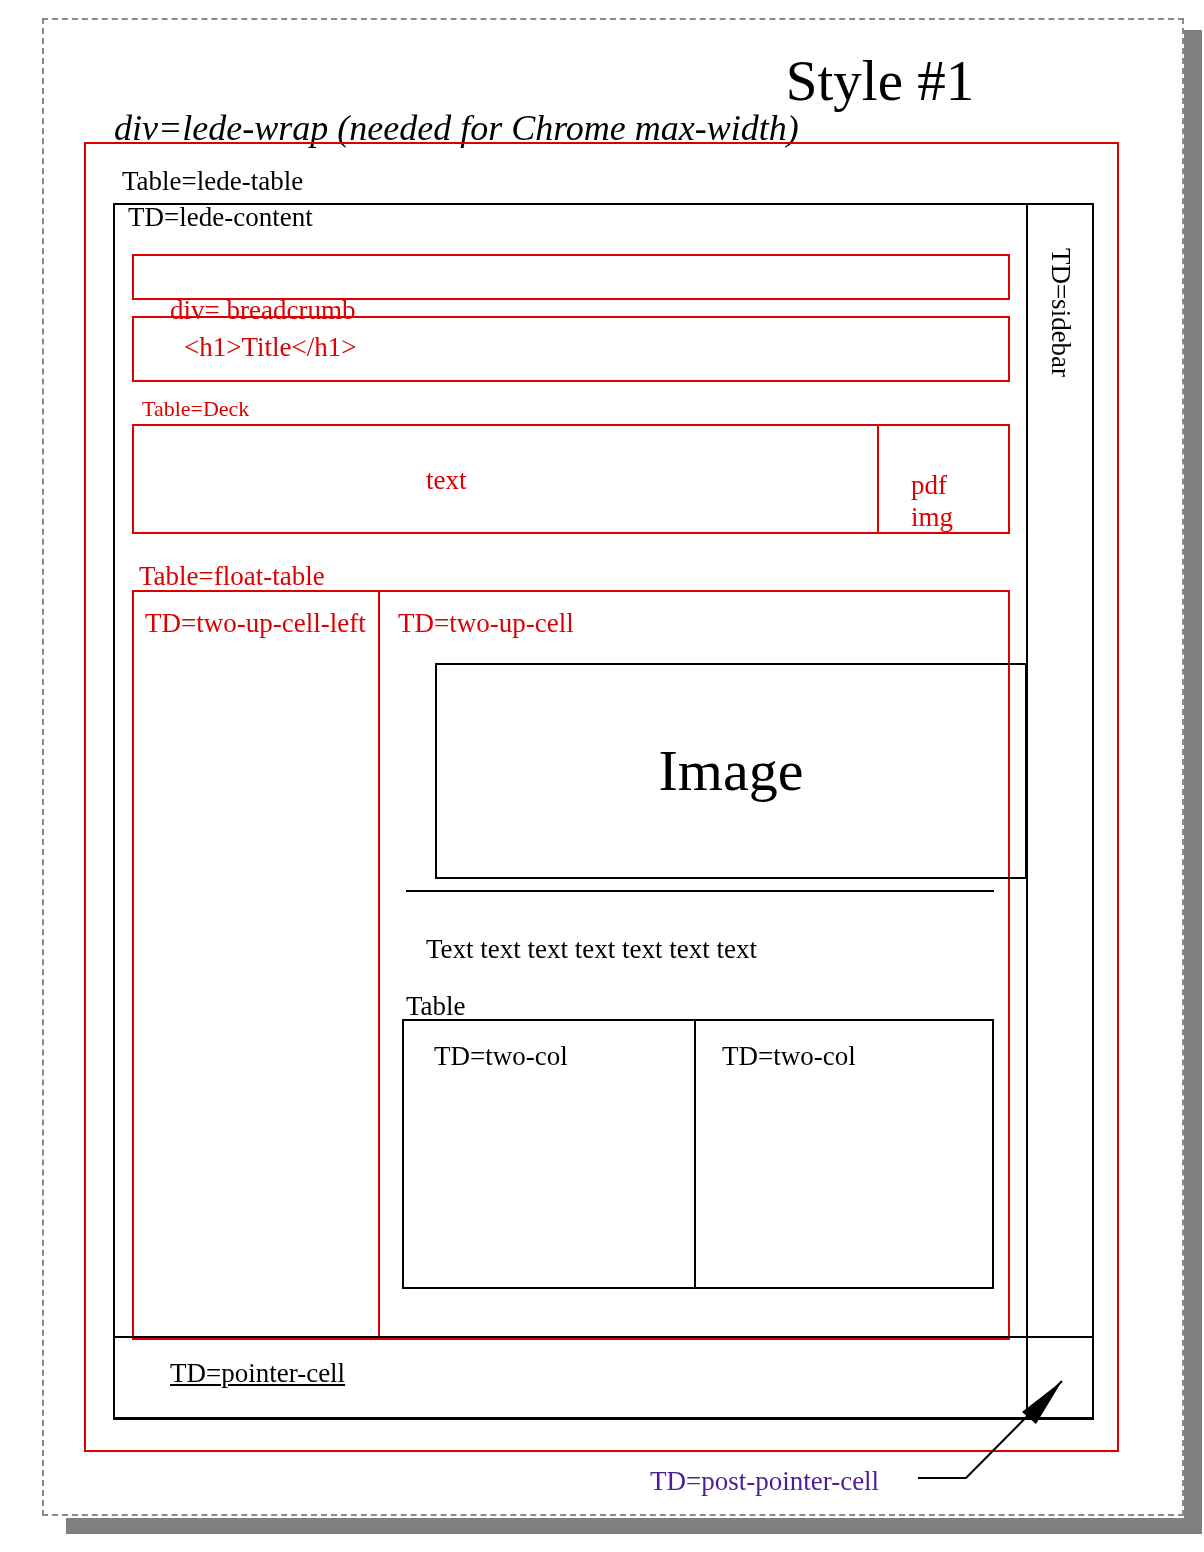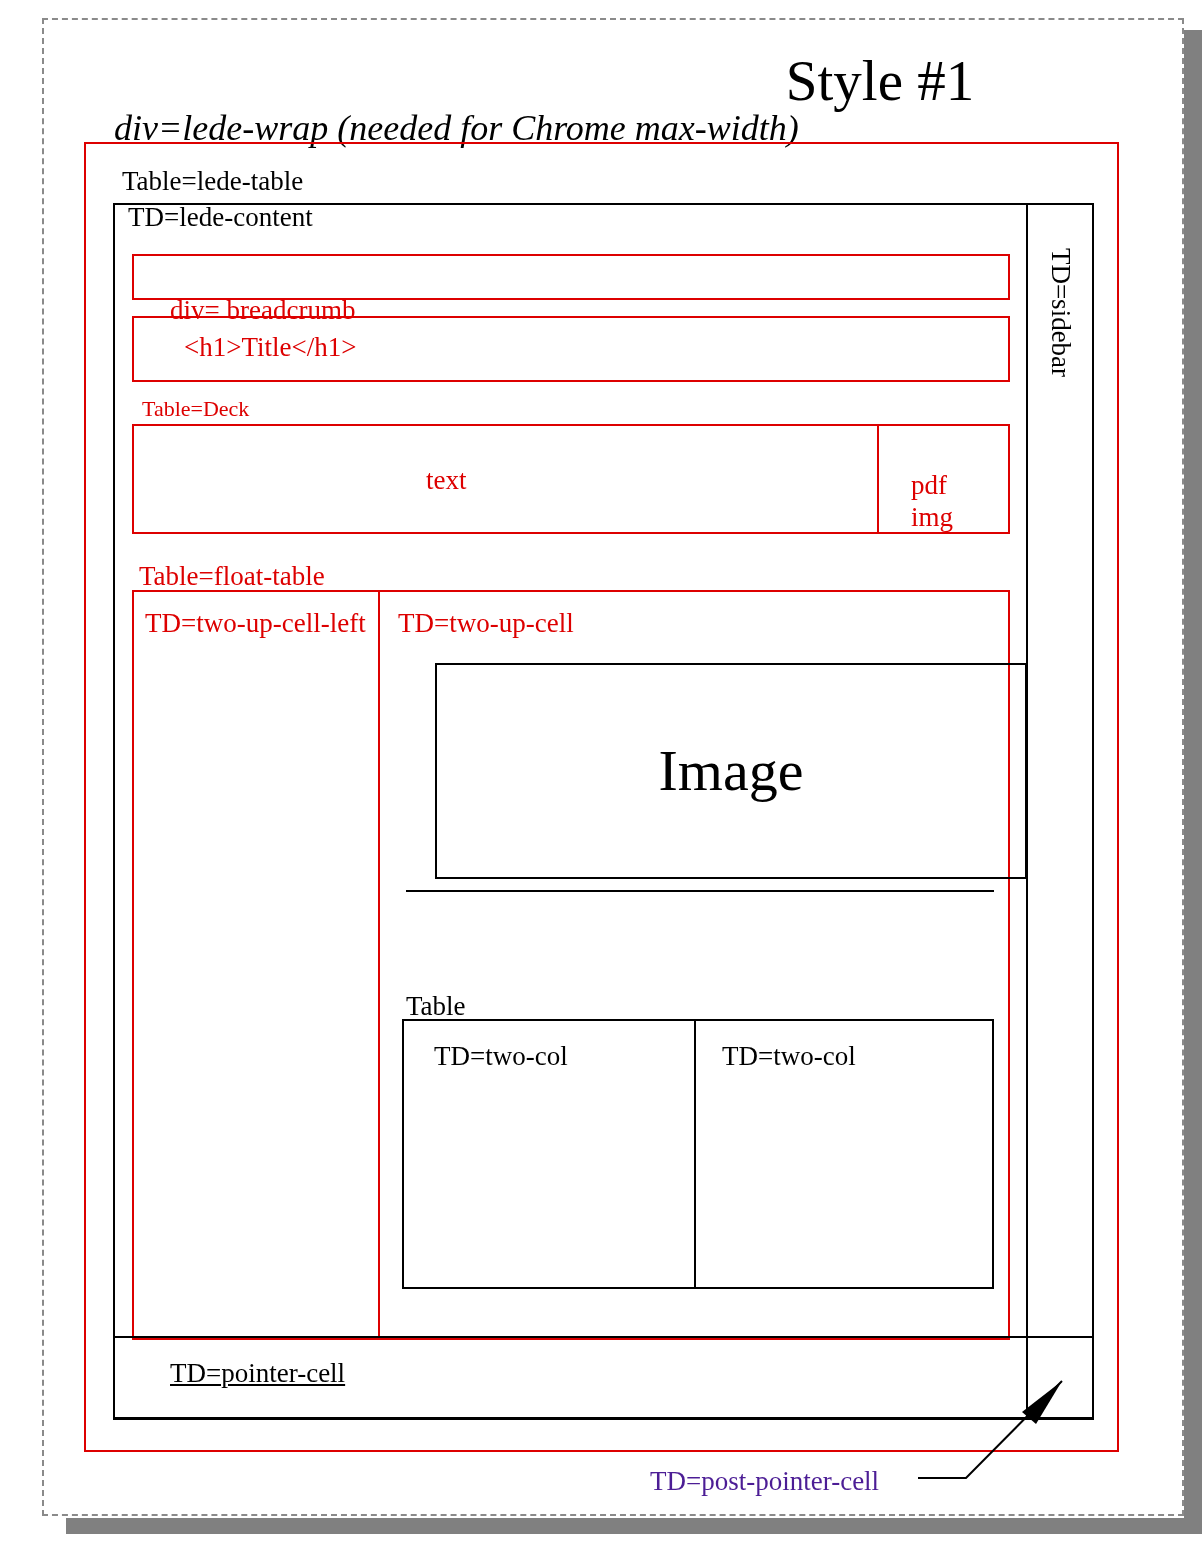--- a/index.html
+++ b/index.html
@@ -304,20 +304,21 @@
   <div class="float-divider"></div>
   <div class="red-label two-up-left-label">TD=two-up-cell-left</div>
   <div class="red-label two-up-label">TD=two-up-cell</div>
 
   <div class="image-box">
     <span>Image</span>
   </div>
 
   <div class="hrule"></div>
 
+  <div class="body-text">Text text text text text text text</div>
 
   <div class="cap cap-black cap-inner-table">Table</div>
   <div class="two-col-table"></div>
   <div class="two-col-divider"></div>
   <div class="cap cap-black two-col-a-label">TD=two-col</div>
   <div class="cap cap-black two-col-b-label">TD=two-col</div>
 
   <div class="pointer-cell-box"></div>
   <div class="cap cap-black pointer-cell-label">TD=pointer-cell</div>
 

